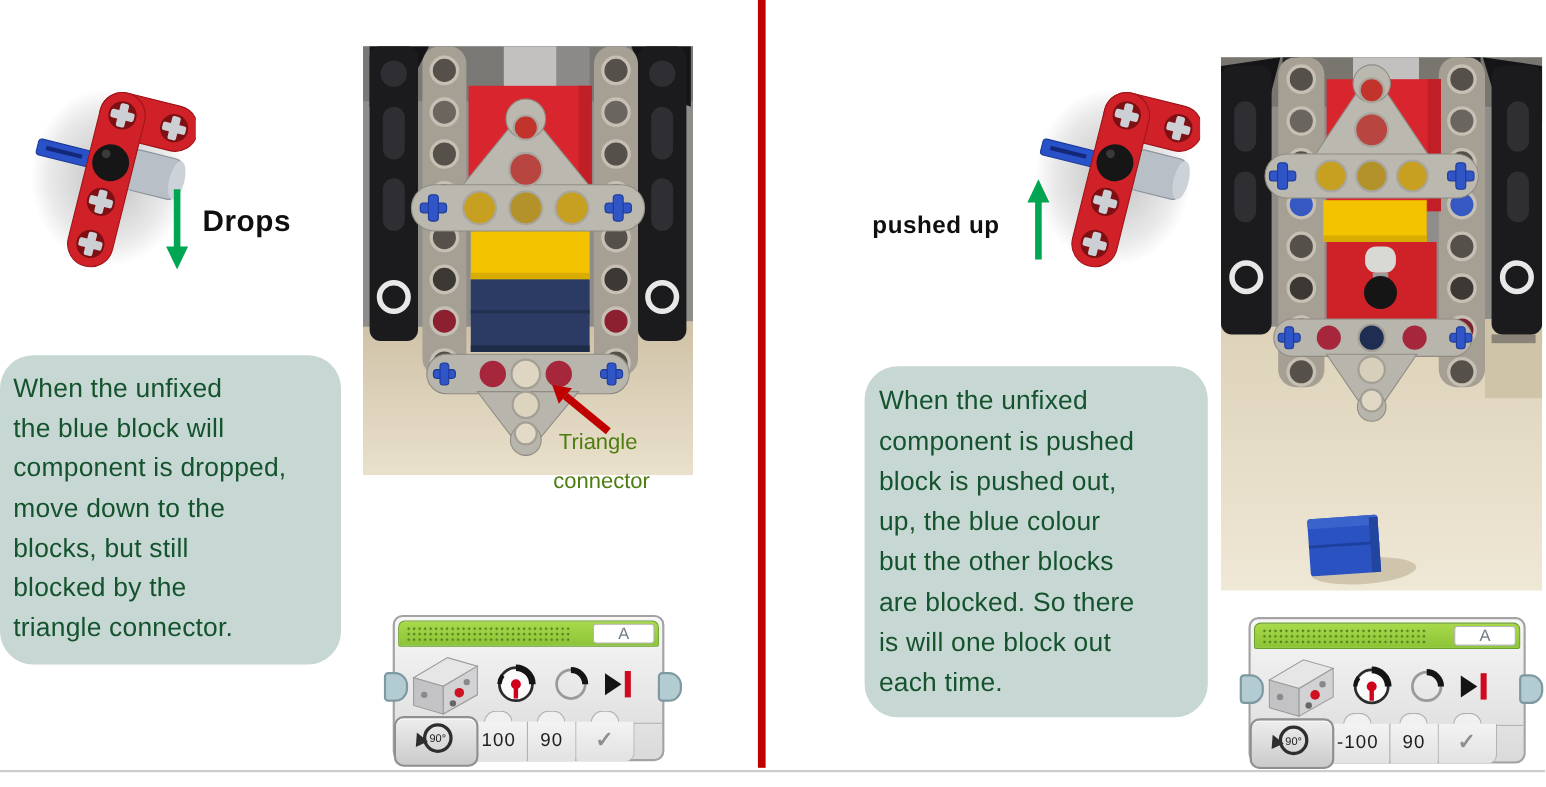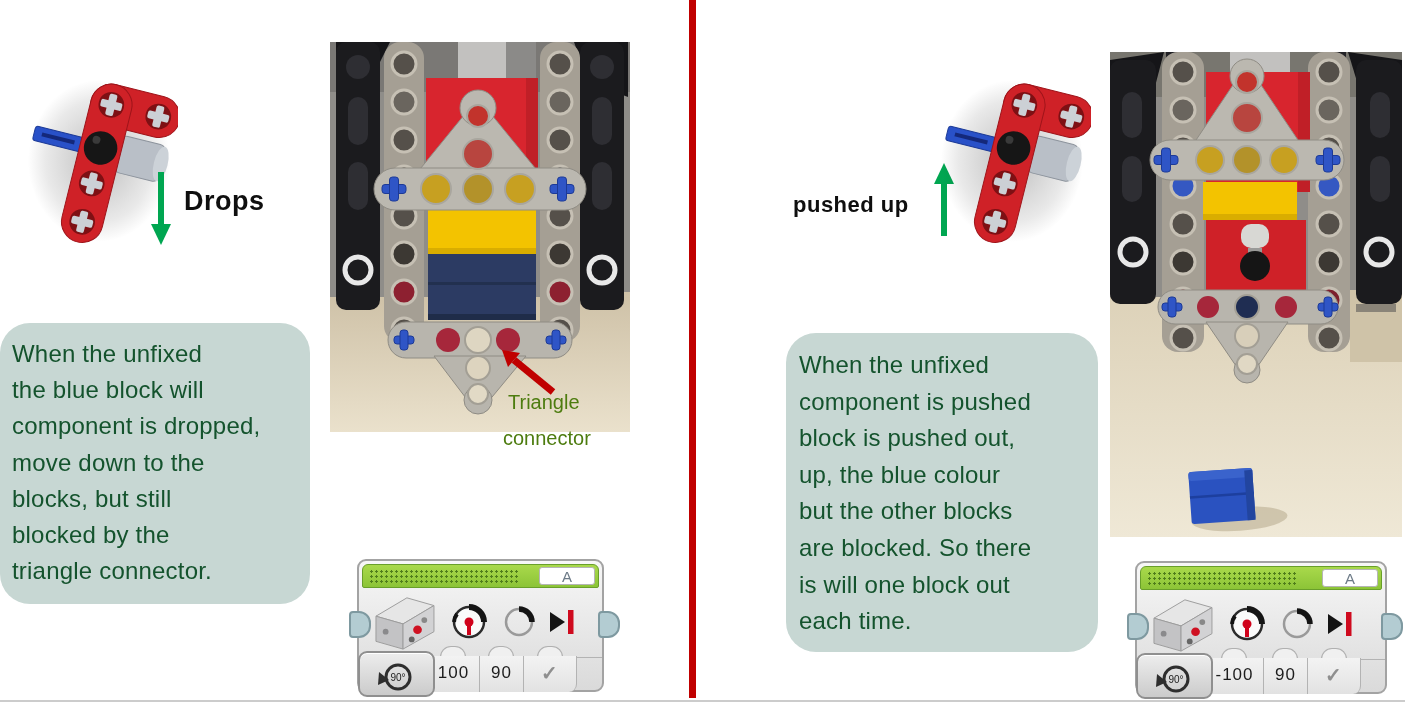--- a/index.html
+++ b/index.html
@@ -57,21 +57,21 @@
   .ev3-cell:last-child { border-right:1px solid #b3b3b3; border-radius:0 0 8px 0; }
   .w1 { width:52px; } .w2 { width:44px; } .w3 { width:54px; }
   .ev3--right .w1 { width:58px; }
   .ev3-cell.check { color:#8f8f8f; font-size:20px; font-weight:bold; }
   .bump { position:absolute; width:26px; height:11px; top:87px; background:#f0f0f0;
     border:1px solid #b0b0b0; border-bottom:none; border-radius:13px 13px 0 0; }
   .ev3--left  .b1 { left:87px; }  .ev3--left  .b2 { left:135px; } .ev3--left  .b3 { left:184px; }
   .ev3--right .b1 { left:90px; }  .ev3--right .b2 { left:141px; } .ev3--right .b3 { left:190px; }
   .ev3-mode { position:absolute; left:5px; top:92px; width:77px; height:46px;
     background:linear-gradient(#ededed,#cbcbcb); border:2px solid #8f8f8f; border-radius:9px;
-    display:flex; align-items:flex-end; justify-content:center; box-shadow:inset 0 1px 0 #ffffff; }
+    display:flex; align-items:flex-start; justify-content:center; box-shadow:inset 0 1px 0 #ffffff; }
   .ev3-plug { position:absolute; width:22px; height:27px; background:#b3ccd2;
     border:2px solid #7e99a0; border-radius:4px 12px 12px 4px; }
   .plug-left { left:-4px; top:52px; }
   .ev3--left  .plug-right { left:245px; top:52px; }
   .ev3--right .plug-right { left:250px; top:52px; }
 </style>
 </head>
 <body>
 
 <div class="slide">

